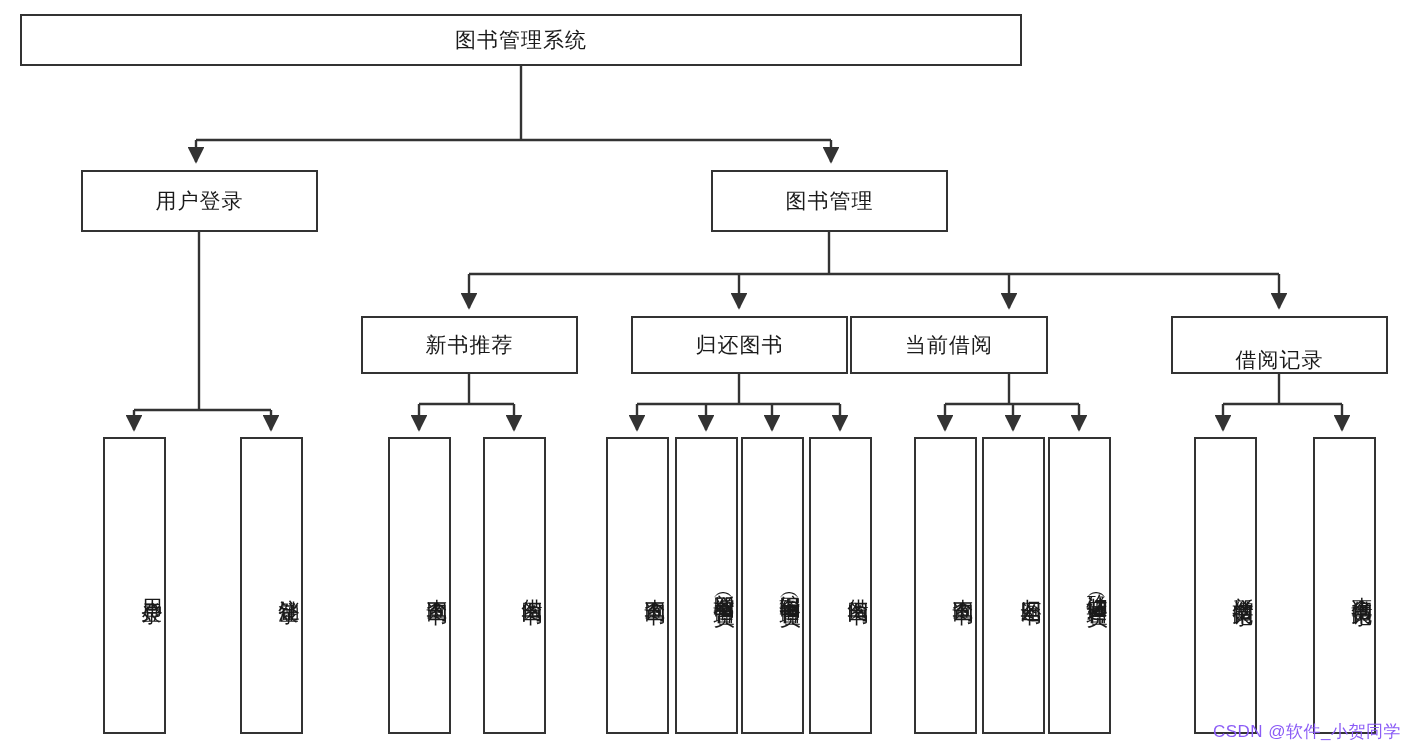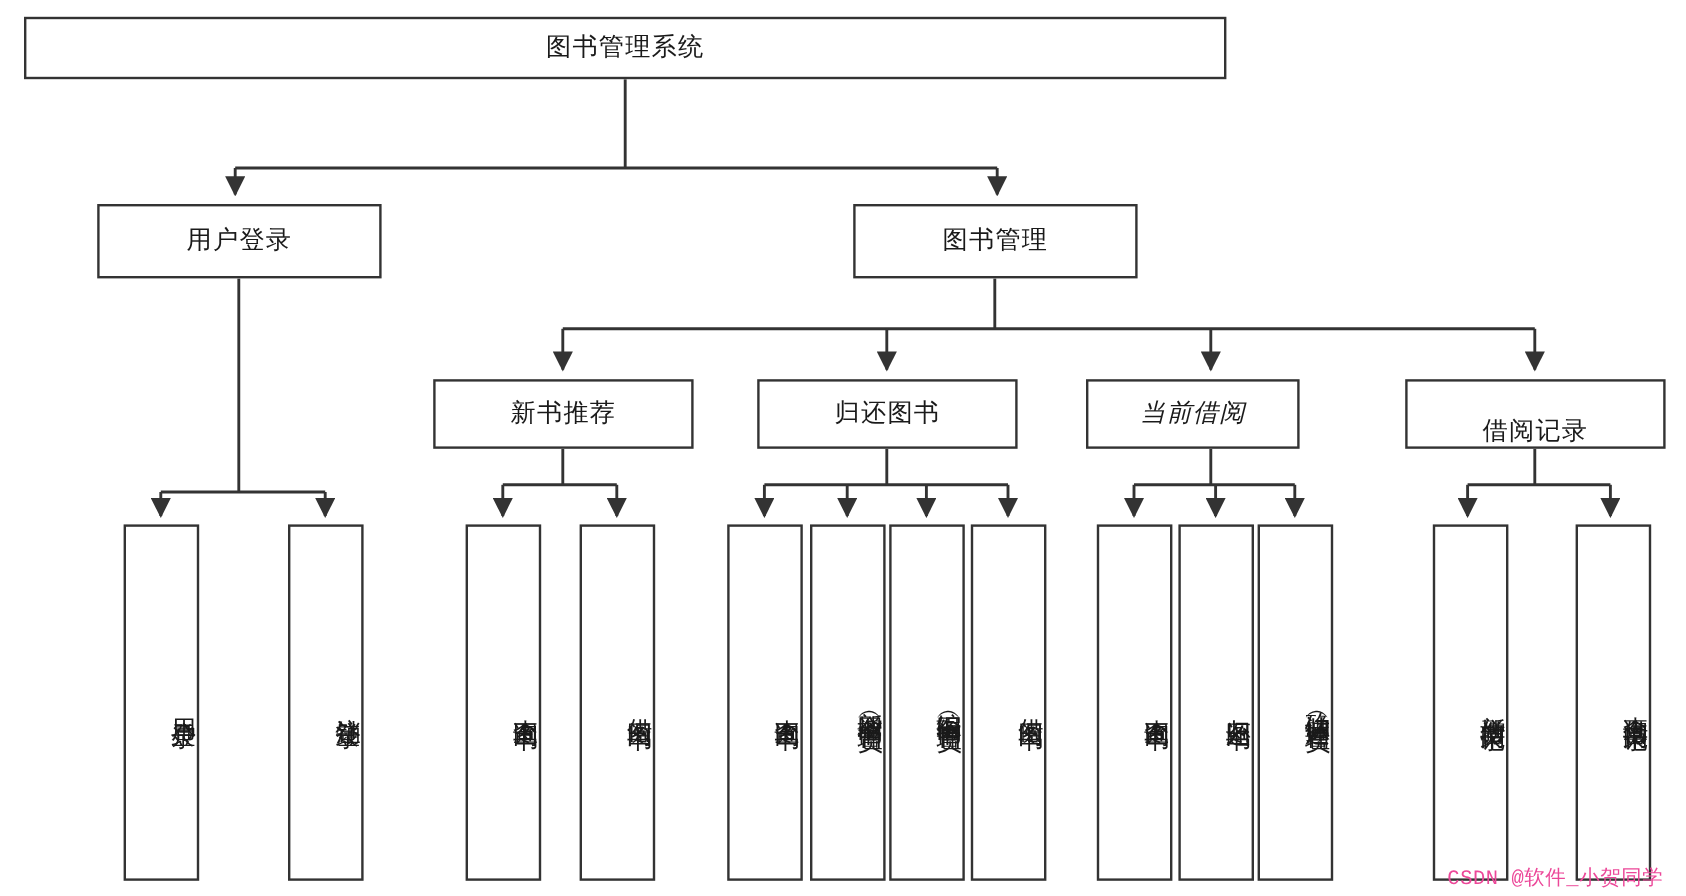--- a/index.html
+++ b/index.html
@@ -60,27 +60,27 @@
   .wire {
     stroke: #333333;
     stroke-width: 2.4;
     fill: none;
   }
   .arrowfill {
     fill: #333333;
   }
   .watermark {
     position: absolute;
-    right: 19px;
+    right: 4px;
     bottom: 4px;
     font-size: 17px;
-    color: #ec4899;
+    color: #8b5cf6;
     letter-spacing: 0.5px;
     white-space: nowrap;
-    font-family: Liberation Mono, monospace;
+    font-family: Liberation Sans, sans-serif;
   }
 </style>
 </head>
 <body>
 
 <div id="canvas">
 
   <svg class="wires" viewBox="0 0 1405 747">
     <defs>
       <marker id="arrow" viewBox="0 0 10 10" refX="9" refY="5" markerWidth="7" markerHeight="7" orient="auto-start-reverse">
@@ -139,21 +139,21 @@
   <div class="node h" style="left:711px; top:170px; width:237px; height:62px;">
     <span class="label">图书管理</span>
   </div>
 
   <div class="node h" style="left:361px; top:316px; width:217px; height:58px;text-align:center;">
     <span class="label">新书推荐</span>
   </div>
   <div class="node h" style="left:631px; top:316px; width:217px; height:58px;">
     <span class="label">归还图书</span>
   </div>
-  <div class="node h" style="left:905px; top:316px; width:178px; height:58px;font-style:italic;">
+  <div class="node h" style="left:850px; top:316px; width:198px; height:58px;">
     <span class="label">当前借阅</span>
   </div>
   <div class="node h" style="left:1171px; top:316px; width:217px; height:58px;align-items:flex-end;">
     <span class="label">借阅记录</span>
   </div>
 
   <div class="node v" style="left:103px; top:437px; width:63px; height:297px;">
     <span class="label">用户登录</span>
   </div>
   <div class="node v" style="left:240px; top:437px; width:63px; height:297px;">

